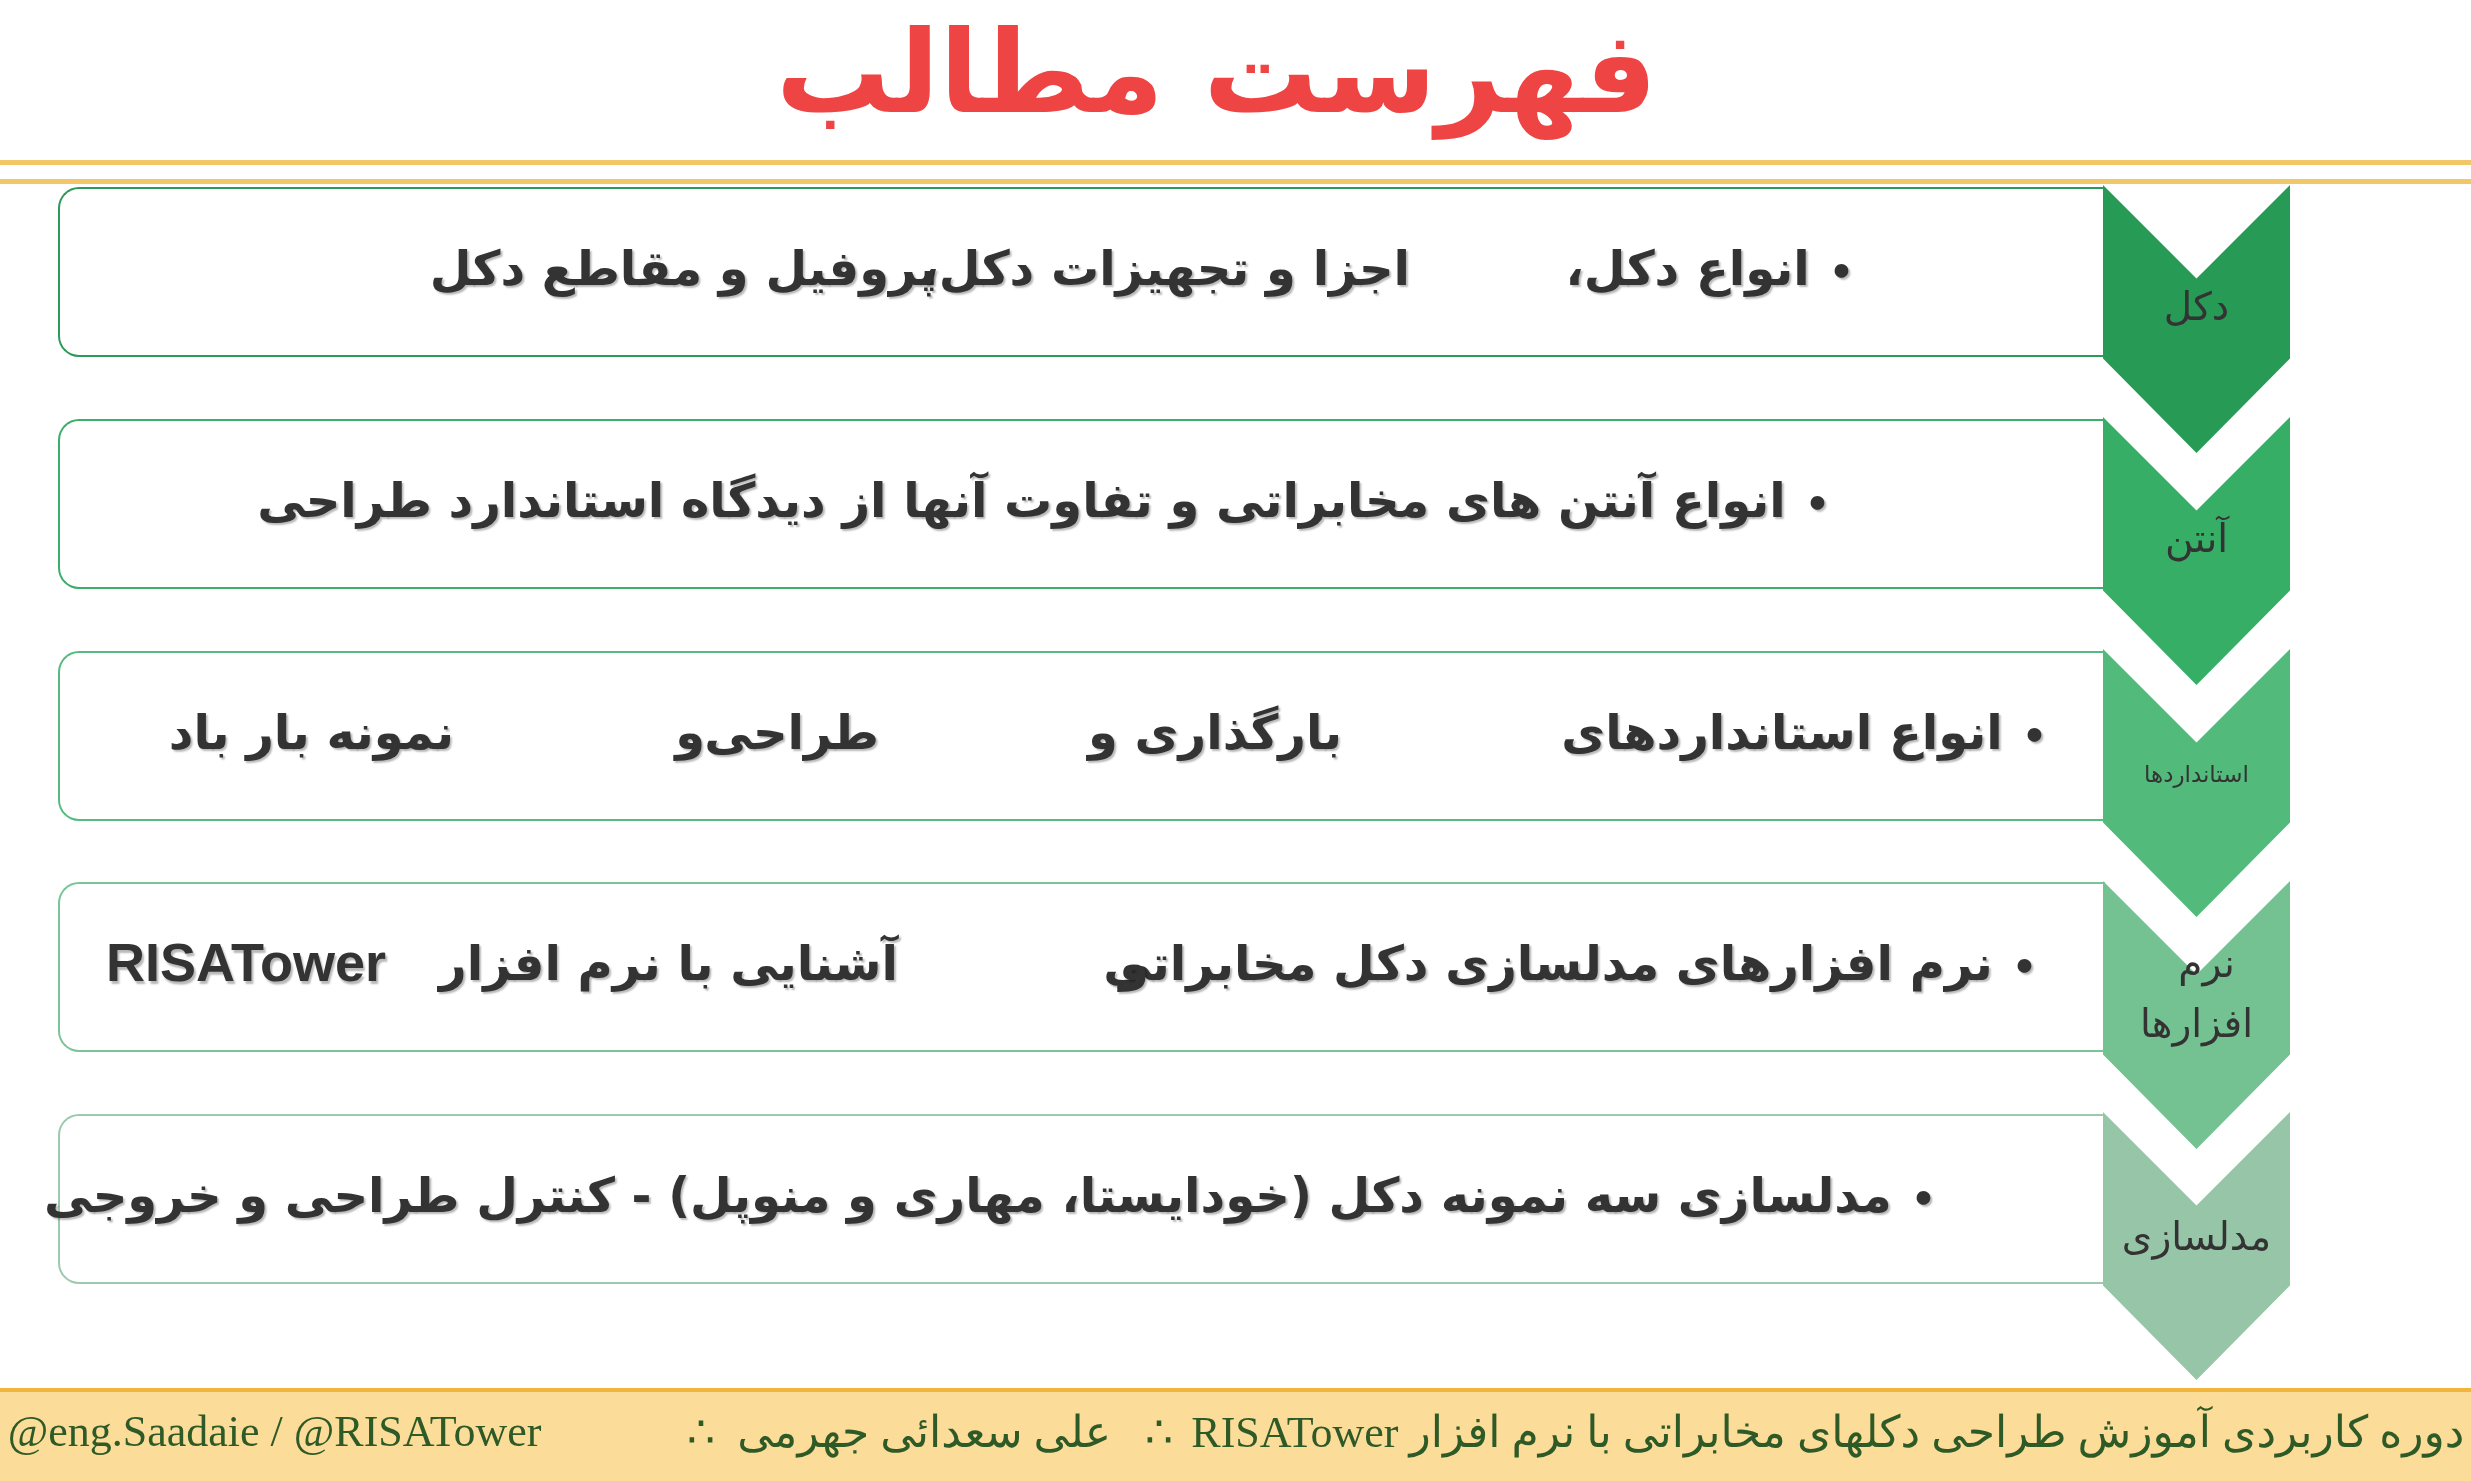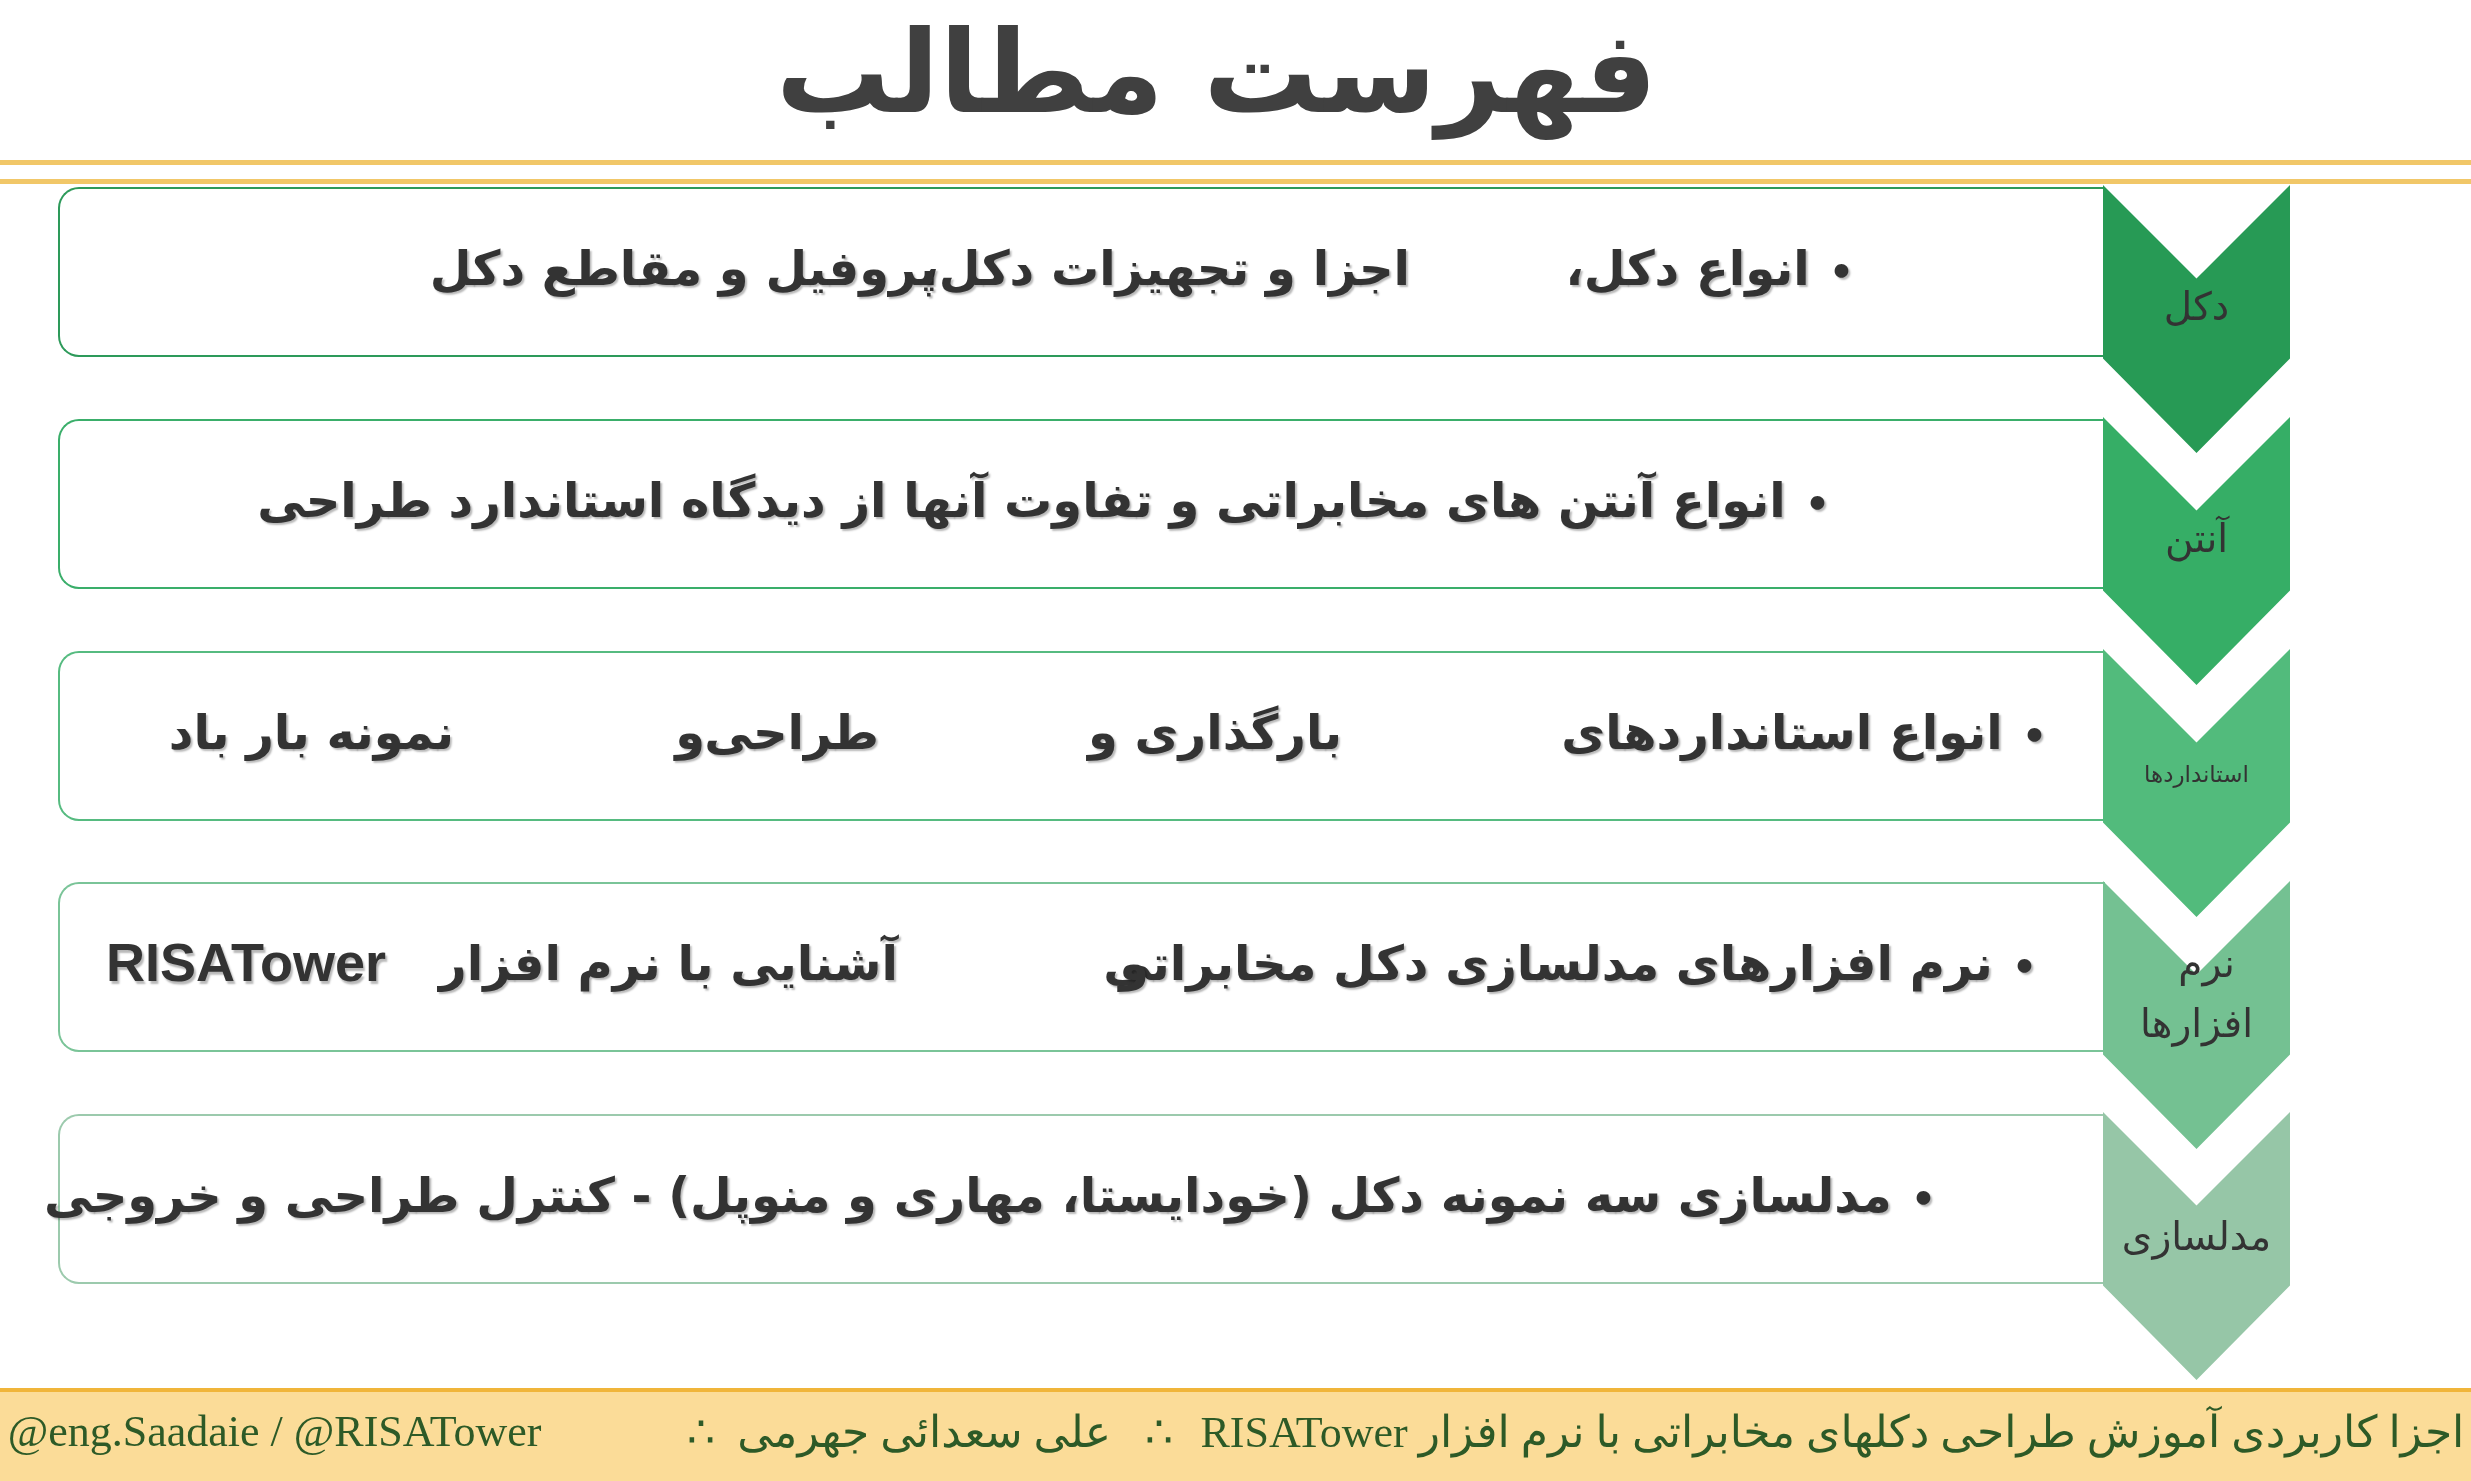--- a/index.html
+++ b/index.html
@@ -5,21 +5,21 @@
   html, body { margin:0; padding:0; }
   body {
     width:2472px; height:1481px; position:relative; overflow:hidden;
     background:#ffffff;
     font-family:"DejaVu Sans", sans-serif;
   }
   .title {
     position:absolute; left:0; width:2433px; top:0; height:159px;
     text-align:center; direction:rtl;
     font-family:"DejaVu Sans", sans-serif; font-weight:bold;
-    font-size:114px; line-height:145px; color:#404040;
+    font-size:114px; line-height:145px; color:#ef4444;
   }
   .rule { position:absolute; left:0; width:2472px; height:4.8px; background:#f1c768; }
   .rule.r1 { top:160px; }
   .rule.r2 { top:179px; }
 
   .row-box {
     position:absolute; left:58px; width:2047px; height:170px;
     background:#fff; border:2.9px solid; border-right:none;
     border-radius:21px 0 0 21px; box-sizing:border-box;
   }
@@ -118,19 +118,19 @@
   <div class="chev-label" style="top:118px;">افزارها</div>
 </div>
 <div class="chev" style="top:1112px;">
   <svg width="187" height="268" viewBox="0 0 194 278">
       <polygon points="0,0 97,97 194,0 194,180 97,278 0,180" fill="#96c6a7"></polygon>
     </svg>
   <div class="chev-label" style="top:100px;">مدلسازی</div>
 </div>
 
 <div class="footer">
-  <span style="right:7.7px;">اجزا کاربردی آموزش طراحی دکلهای مخابراتی با نرم افزار RISATower</span>
+  <span style="right:7.7px;">دوره کاربردی آموزش طراحی دکلهای مخابراتی با نرم افزار RISATower</span>
   <span style="right:1299px;">∴</span>
   <span style="right:1361px;">علی سعدائی جهرمی</span>
   <span style="right:1757px;">∴</span>
   <span style="left:7.7px;direction:ltr;">@eng.Saadaie / @RISATower</span>
 </div>
 
 
 </body></html>

